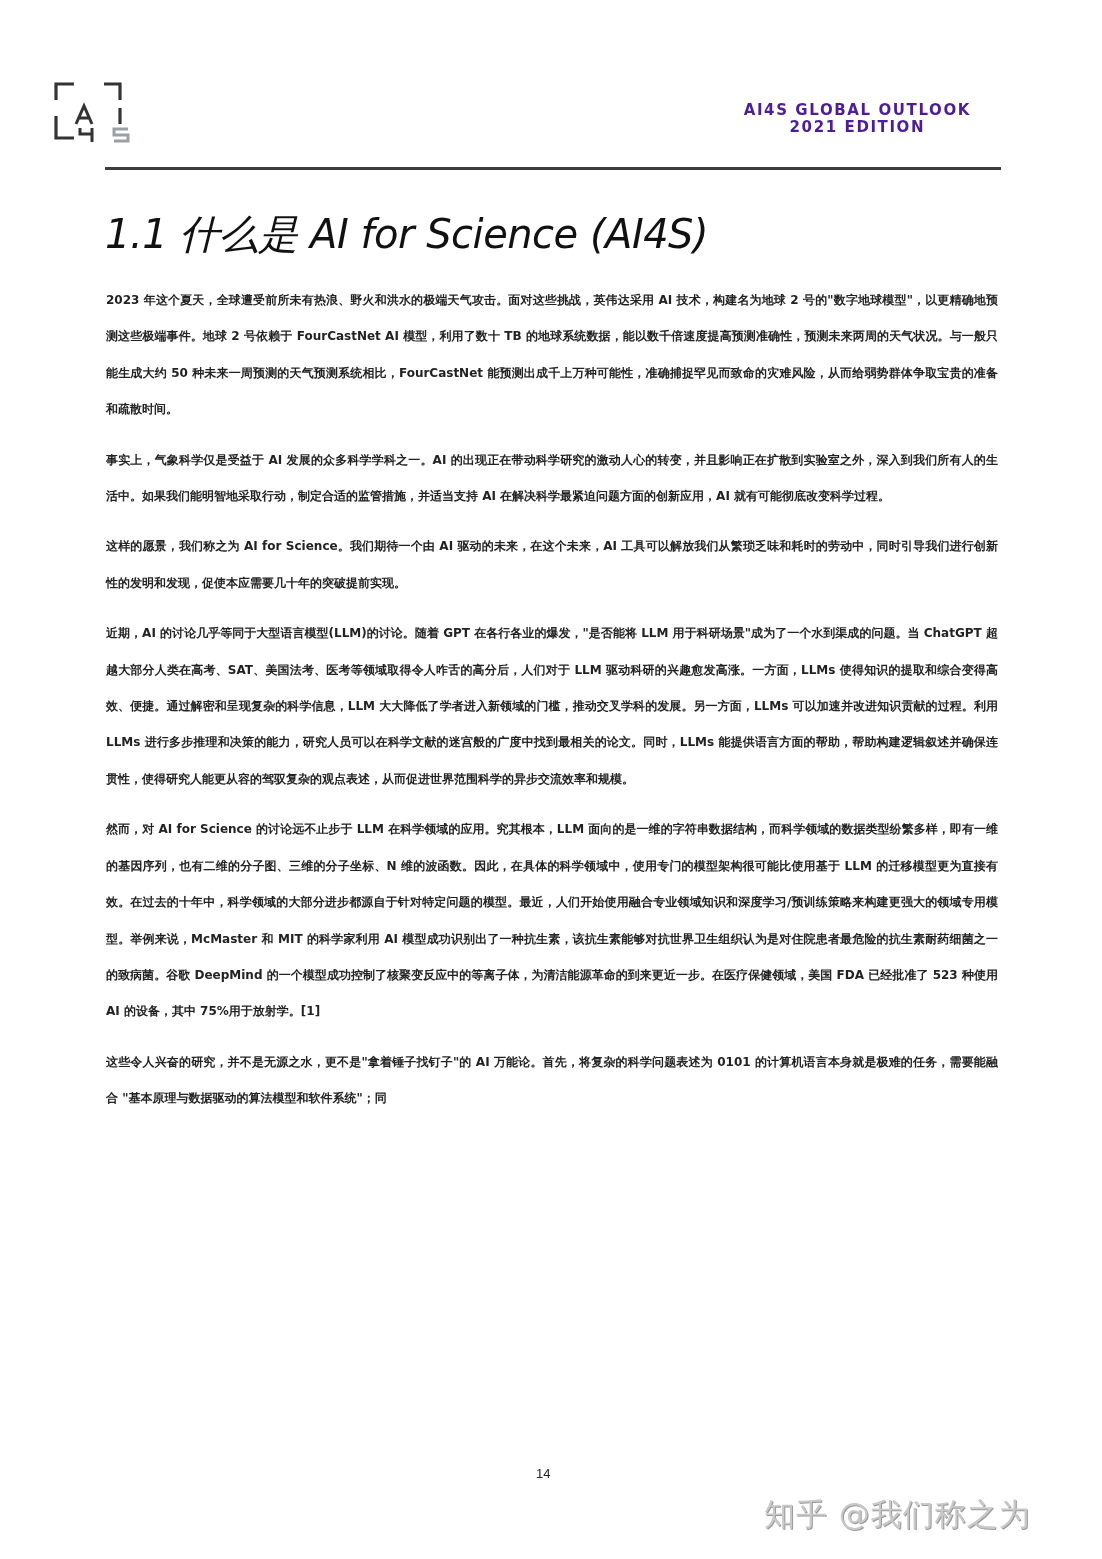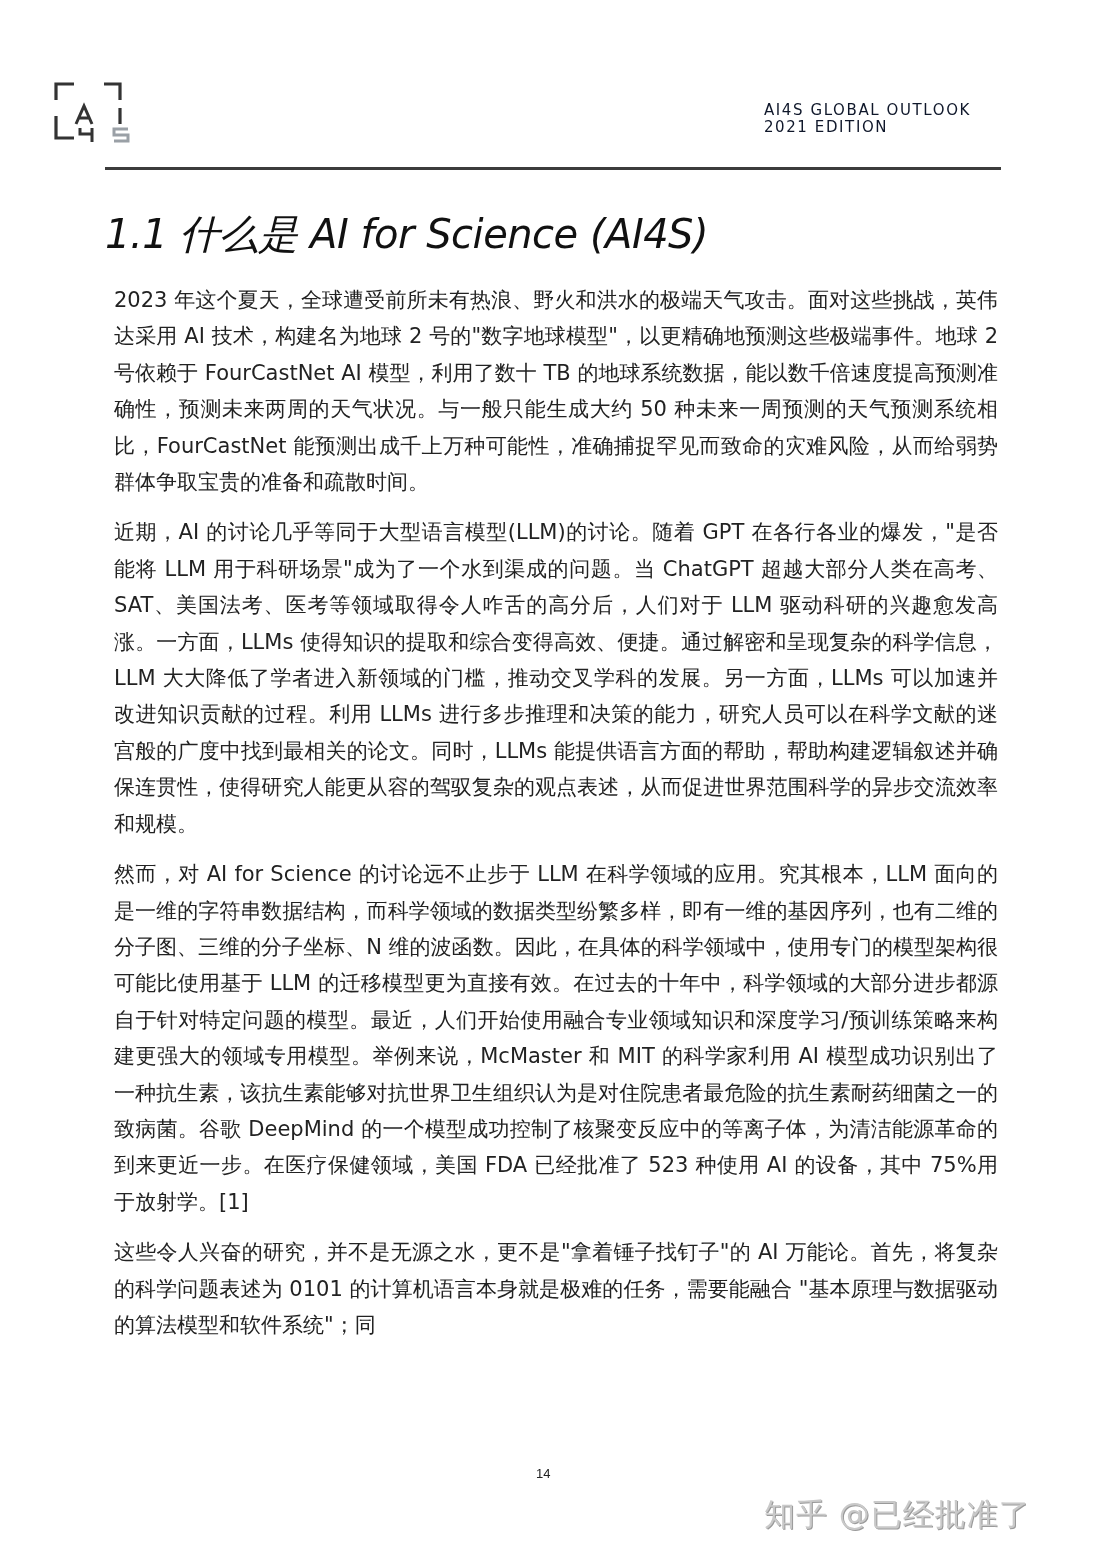--- a/index.html
+++ b/index.html
@@ -4,37 +4,37 @@
 <style>
   html, body { margin: 0; padding: 0; background: #ffffff; }
   body {
     width: 1102px; height: 1559px; position: relative; overflow: hidden;
     font-family: "DejaVu Sans", "Liberation Sans", sans-serif;
     color: #1a1a1a;
   }
   .logo { position: absolute; left: 52px; top: 80px; width: 80px; height: 64px; }
   .logo svg { width: 80px; height: 64px; display: block; }
   .header-text {
-    position: absolute; right: 131px; top: 102px; text-align: left;
+    position: absolute; right: 131px; top: 102px; text-align: center;
     font-family: "DejaVu Sans", sans-serif; font-size: 15px; line-height: 17px;
-    letter-spacing: 1.6px; color: #0f172a; font-weight: 400;
+    letter-spacing: 1.6px; color: #4c1d95; font-weight: 700;
   }
   .header-text div { white-space: nowrap; }
   .header-rule {
     position: absolute; left: 105px; top: 167px; width: 896px; height: 3px; background: #3c3c3c;
   }
   .page-title {
     position: absolute; left: 105px; top: 208px; font-size: 40px; line-height: 52px;
     font-family: "DejaVu Sans", sans-serif; font-weight: 300; color: #111; white-space: nowrap;
     letter-spacing: -0.5px;
   }
   .content { position: absolute; left: 106px; top: 282px; width: 892px; }
   .para {
-    margin: 0 0 14px 8px; font-size: 21px; line-height: 36.4px; color: #222;
-    text-align: justify; text-justify: inter-character;
+    margin: 0 0 14px 0; font-size: 12px; line-height: 36.4px; color: #222;
+    text-align: justify; text-justify: inter-character; font-weight: bold;
   }
   .page-number {
     position: absolute; left: 536px; top: 1466px; font-size: 13px; color: #222;
     font-family: "Liberation Sans", sans-serif;
   }
   .watermark {
     position: absolute; left: 764px; top: 1494px; font-size: 31px; color: #c9c9c9;
     letter-spacing: 1px; white-space: nowrap;
     text-shadow: 1px 1px 0 #9a9a9a;
     font-family: "DejaVu Sans", sans-serif;
@@ -66,20 +66,22 @@
   <div>AI4S GLOBAL OUTLOOK</div>
   <div>2021 EDITION</div>
 </div>
 
 <div class="header-rule"></div>
 
 <h1 class="page-title" style="margin:0;font-style:italic;">1.1 什么是 AI for Science (AI4S)</h1>
 
 <div class="content">
   <p class="para">2023 年这个夏天，全球遭受前所未有热浪、野火和洪水的极端天气攻击。面对这些挑战，英伟达采用 AI 技术，构建名为地球 2 号的"数字地球模型"，以更精确地预测这些极端事件。地球 2 号依赖于 FourCastNet AI 模型，利用了数十 TB 的地球系统数据，能以数千倍速度提高预测准确性，预测未来两周的天气状况。与一般只能生成大约 50 种未来一周预测的天气预测系统相比，FourCastNet 能预测出成千上万种可能性，准确捕捉罕见而致命的灾难风险，从而给弱势群体争取宝贵的准备和疏散时间。</p>
+  <p class="para">事实上，气象科学仅是受益于 AI 发展的众多科学学科之一。AI 的出现正在带动科学研究的激动人心的转变，并且影响正在扩散到实验室之外，深入到我们所有人的生活中。如果我们能明智地采取行动，制定合适的监管措施，并适当支持 AI 在解决科学最紧迫问题方面的创新应用，AI 就有可能彻底改变科学过程。</p>
+  <p class="para">这样的愿景，我们称之为 AI for Science。我们期待一个由 AI 驱动的未来，在这个未来，AI 工具可以解放我们从繁琐乏味和耗时的劳动中，同时引导我们进行创新性的发明和发现，促使本应需要几十年的突破提前实现。</p>
   <p class="para">近期，AI 的讨论几乎等同于大型语言模型(LLM)的讨论。随着 GPT 在各行各业的爆发，"是否能将 LLM 用于科研场景"成为了一个水到渠成的问题。当 ChatGPT 超越大部分人类在高考、SAT、美国法考、医考等领域取得令人咋舌的高分后，人们对于 LLM 驱动科研的兴趣愈发高涨。一方面，LLMs 使得知识的提取和综合变得高效、便捷。通过解密和呈现复杂的科学信息，LLM 大大降低了学者进入新领域的门槛，推动交叉学科的发展。另一方面，LLMs 可以加速并改进知识贡献的过程。利用 LLMs 进行多步推理和决策的能力，研究人员可以在科学文献的迷宫般的广度中找到最相关的论文。同时，LLMs 能提供语言方面的帮助，帮助构建逻辑叙述并确保连贯性，使得研究人能更从容的驾驭复杂的观点表述，从而促进世界范围科学的异步交流效率和规模。</p>
   <p class="para">然而，对 AI for Science 的讨论远不止步于 LLM 在科学领域的应用。究其根本，LLM 面向的是一维的字符串数据结构，而科学领域的数据类型纷繁多样，即有一维的基因序列，也有二维的分子图、三维的分子坐标、N 维的波函数。因此，在具体的科学领域中，使用专门的模型架构很可能比使用基于 LLM 的迁移模型更为直接有效。在过去的十年中，科学领域的大部分进步都源自于针对特定问题的模型。最近，人们开始使用融合专业领域知识和深度学习/预训练策略来构建更强大的领域专用模型。举例来说，McMaster 和 MIT 的科学家利用 AI 模型成功识别出了一种抗生素，该抗生素能够对抗世界卫生组织认为是对住院患者最危险的抗生素耐药细菌之一的致病菌。谷歌 DeepMind 的一个模型成功控制了核聚变反应中的等离子体，为清洁能源革命的到来更近一步。在医疗保健领域，美国 FDA 已经批准了 523 种使用 AI 的设备，其中 75%用于放射学。[1]</p>
   <p class="para">这些令人兴奋的研究，并不是无源之水，更不是"拿着锤子找钉子"的 AI 万能论。首先，将复杂的科学问题表述为 0101 的计算机语言本身就是极难的任务，需要能融合 "基本原理与数据驱动的算法模型和软件系统"；同</p>
 </div>
 
 <div class="page-number">14</div>
 
-<div class="watermark">知乎 @已经批准了</div>
+<div class="watermark">知乎 @我们称之为</div>
 
 </body></html>

